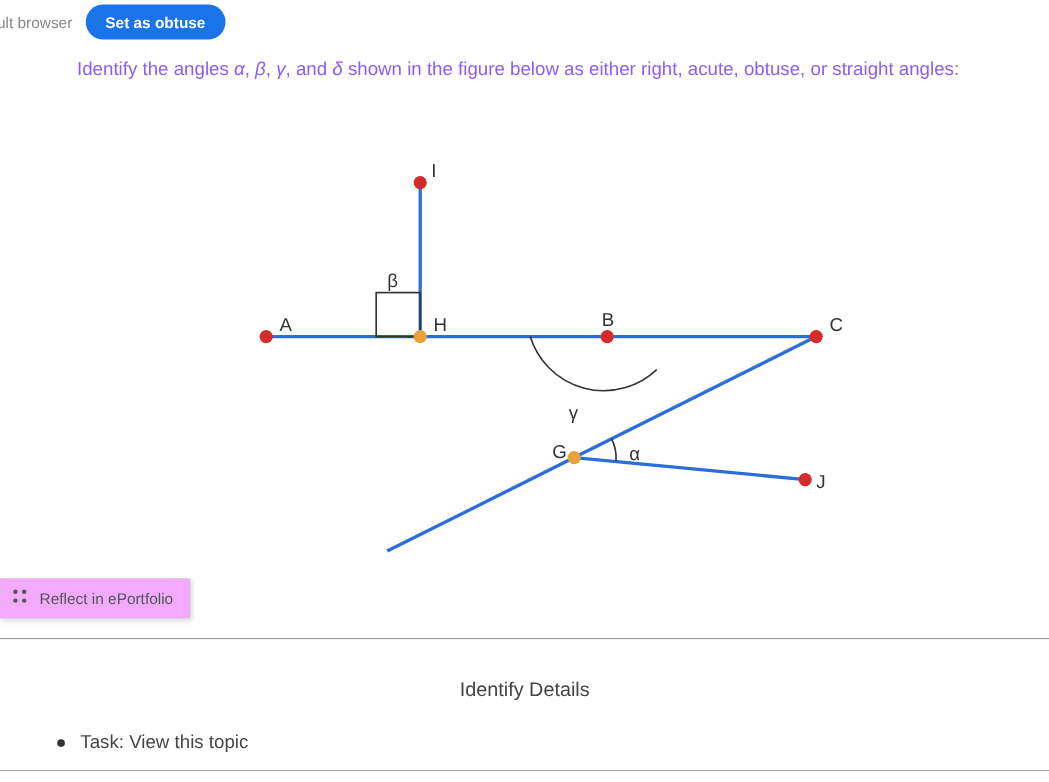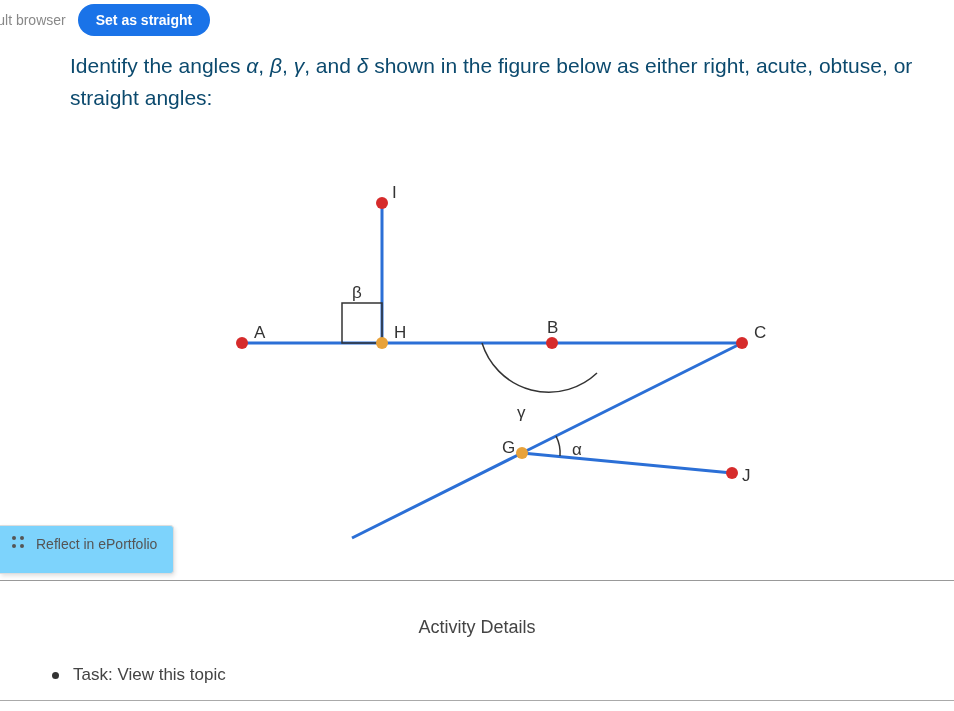--- a/index.html
+++ b/index.html
@@ -30,42 +30,42 @@
       border-radius: 18px;
       padding: 8px 18px;
       font-size: 14px;
       font-weight: 600;
       cursor: pointer;
     }
     .content {
       padding: 6px 20px 0 70px;
     }
     .question {
-      font-size: 21px;
-      color: #0c4a6e;
+      font-size: 17px;
+      color: #8b5cf6;
       line-height: 1.5;
     }
     .figure-wrap {
       width: 100%;
       display: flex;
       justify-content: center;
       margin-top: 30px;
     }
     .reflect-btn {
       position: absolute;
       left: 0;
       top: 525px;
       display: flex;
       align-items: center;
       gap: 10px;
-      background: #7dd3fc;
+      background: #f0abfc;
       border: 1px solid #ddd;
       border-left: none;
       border-radius: 0 4px 4px 0;
-      padding: 8px 16px 20px 10px;
+      padding: 8px 16px 9px 10px;
       font-size: 14px;
       color: #555;
       box-shadow: 1px 2px 4px rgba(0,0,0,0.12);
     }
     .reflect-icon {
       display: inline-block;
     }
     .hr1 {
       position: absolute;
       left: 0; right: 0;
@@ -103,21 +103,21 @@
       border: none;
       border-top: 1px solid #aaa;
     }
     .math { font-style: italic; }
   </style>
 </head>
 <body>
 
 <div class="top-bar">
   <span class="default-browser-label">default browser</span>
-  <button class="set-default-btn">Set as straight</button>
+  <button class="set-default-btn">Set as obtuse</button>
 </div>
 
 <div class="content">
   <p class="question">
     <span>Identify the angles </span><span class="math">α</span><span>, </span><span class="math">β</span><span>, </span><span class="math">γ</span><span>, and </span><span class="math">δ</span><span> shown in the figure below as either right, acute, obtuse, or straight angles:</span>
   </p>
 
   <div class="figure-wrap">
     <svg width="600" height="420" viewBox="0 0 600 420">
 
@@ -167,20 +167,20 @@
         <circle cx="12" cy="4" r="2" fill="#555"></circle>
         <circle cx="4" cy="12" r="2" fill="#555"></circle>
         <circle cx="12" cy="12" r="2" fill="#555"></circle>
       </svg>
   </span>
   <span>Reflect in ePortfolio</span>
 </button>
 
 <hr class="hr1">
 
-<div class="activity-heading">Activity Details</div>
+<div class="activity-heading">Identify Details</div>
 
 <div class="task-row">
   <span class="bullet"></span>
   <span>Task: View this topic</span>
 </div>
 
 <hr class="hr2">
 
 </body></html>

